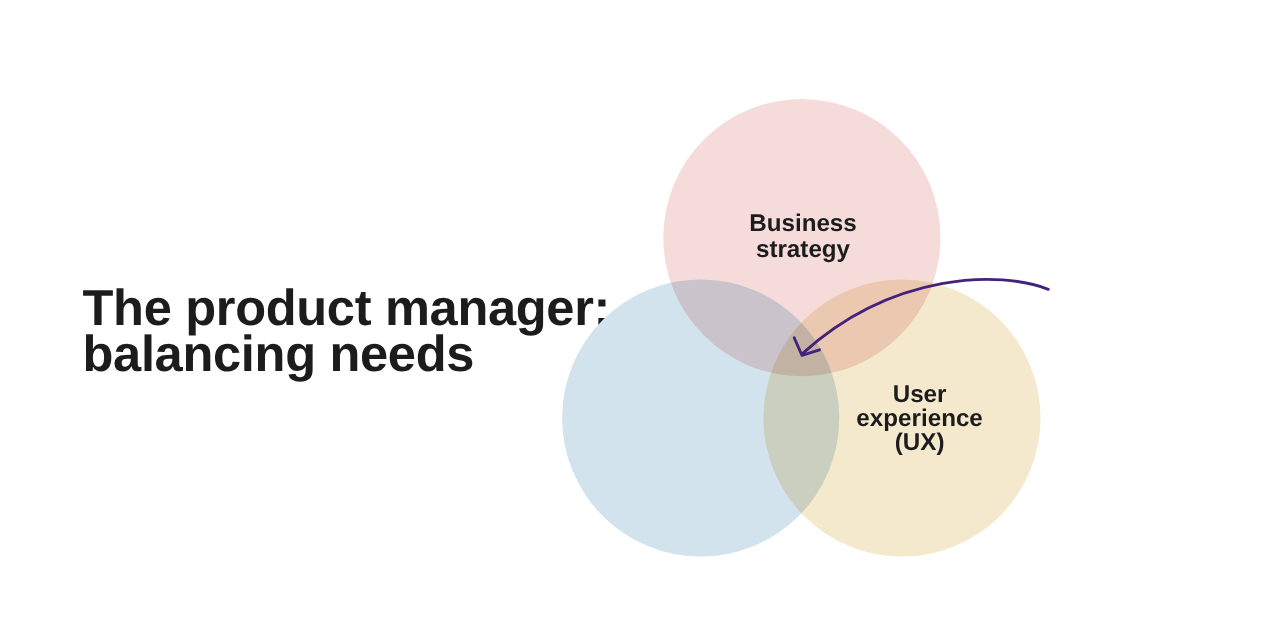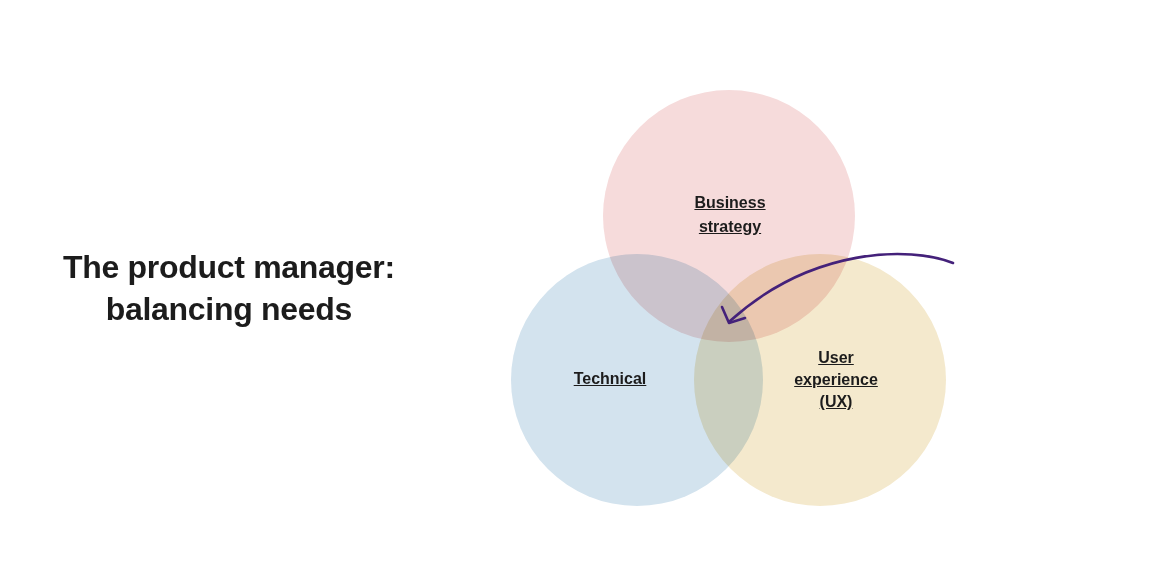--- a/index.html
+++ b/index.html
@@ -13,28 +13,27 @@
     height: 574px;
     background: #ffffff;
     overflow: hidden;
     font-family: "Liberation Sans", "DejaVu Sans", sans-serif;
     color: #1c1c1c;
   }
   .title {
     position: absolute;
     left: 63px;
     top: 246px;
-    margin: 0;
-    font-size: 32px;
+    margin: 12px;
+    font-size: 46px;
     line-height: 42px;
     font-weight: 700;
     letter-spacing: -0.3px;
     color: #1c1c1c;
     white-space: pre-line;
-    text-align: center;
   }
   .venn {
     position: absolute;
     left: 0;
     top: 0;
     width: 1170px;
     height: 574px;
     isolation: isolate;
   }
   .circle {
@@ -46,25 +45,24 @@
   }
   .circle-business  { left: 603px; top: 90px;  }
   .circle-technical { left: 511px; top: 254px; }
   .circle-ux        { left: 694px; top: 254px; }
 
   .venn-label {
     position: absolute;
     width: 200px;
     text-align: center;
     font-weight: 700;
-    font-size: 16px;
+    font-size: 22px;
     line-height: 24px;
     color: #1c1c1c;
     white-space: pre-line;
-    text-decoration: underline;
   }
   .label-business  { left: 630px; top: 191px; }
   .label-technical { left: 510px; top: 368px; line-height: 22px; }
   .label-ux        { left: 736px; top: 347px; line-height: 22px; }
 
   .annotation-label {
     position: absolute;
     left: 930px;
     top: 242px;
     width: 180px;
@@ -102,21 +100,20 @@
 
     <div class="circle circle-business" style="background-color: rgb(246, 219, 219);"></div>
 
     <div class="circle circle-technical" style="background-color: rgb(211, 227, 238);"></div>
 
     <div class="circle circle-ux" style="background-color: rgb(244, 233, 205);"></div>
 
     <div class="venn-label label-business">Business
 strategy</div>
 
-    <div class="venn-label label-technical">Technical</div>
 
     <div class="venn-label label-ux">User
 experience
 (UX)</div>
   </div>
 
   <svg class="arrow-svg" viewBox="0 0 1170 574" aria-hidden="true">
     <path d="M 953 263 C 910 246 812 247 730 321" style="stroke: rgb(68, 33, 122);"></path>
     <path d="M 722 307 L 729 323 L 745 318" style="stroke: rgb(68, 33, 122);"></path>
   </svg>

